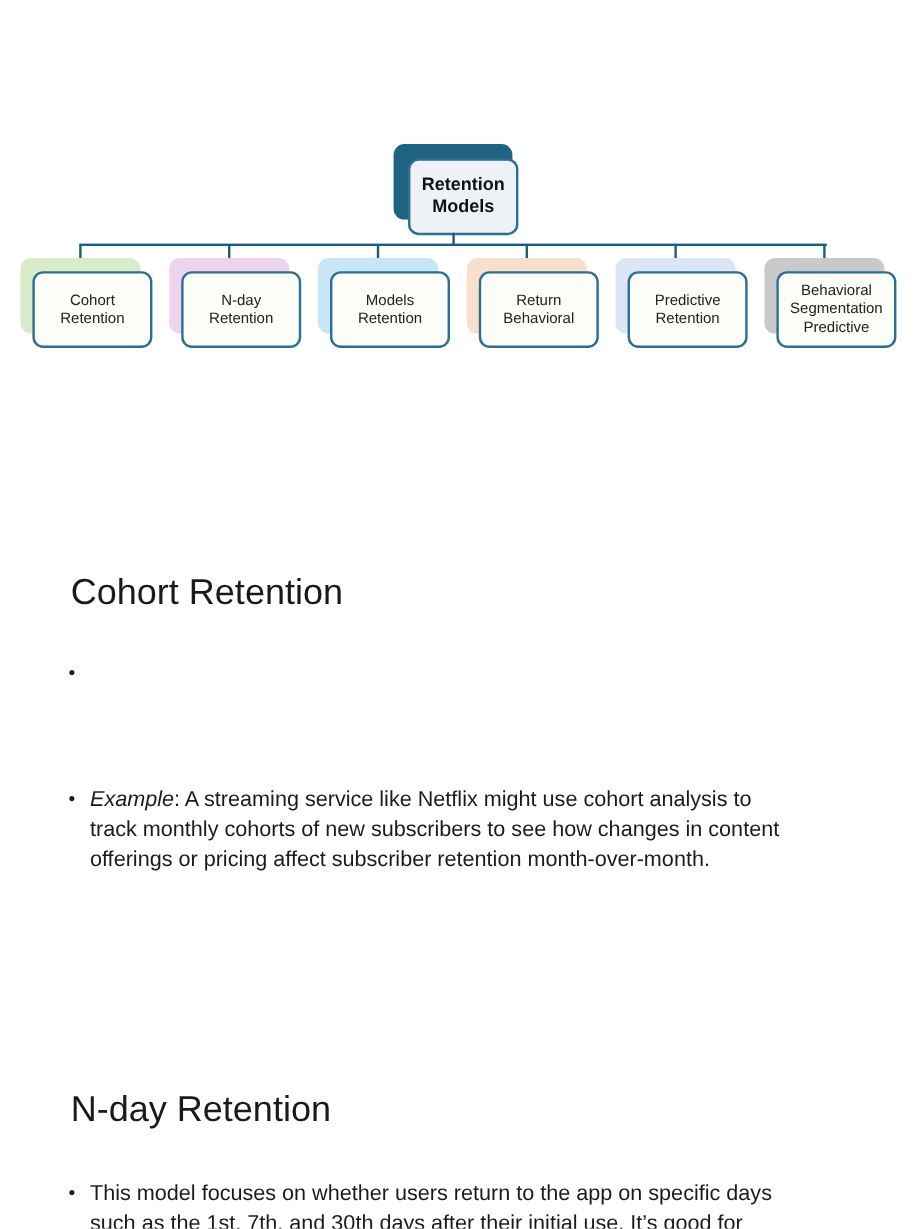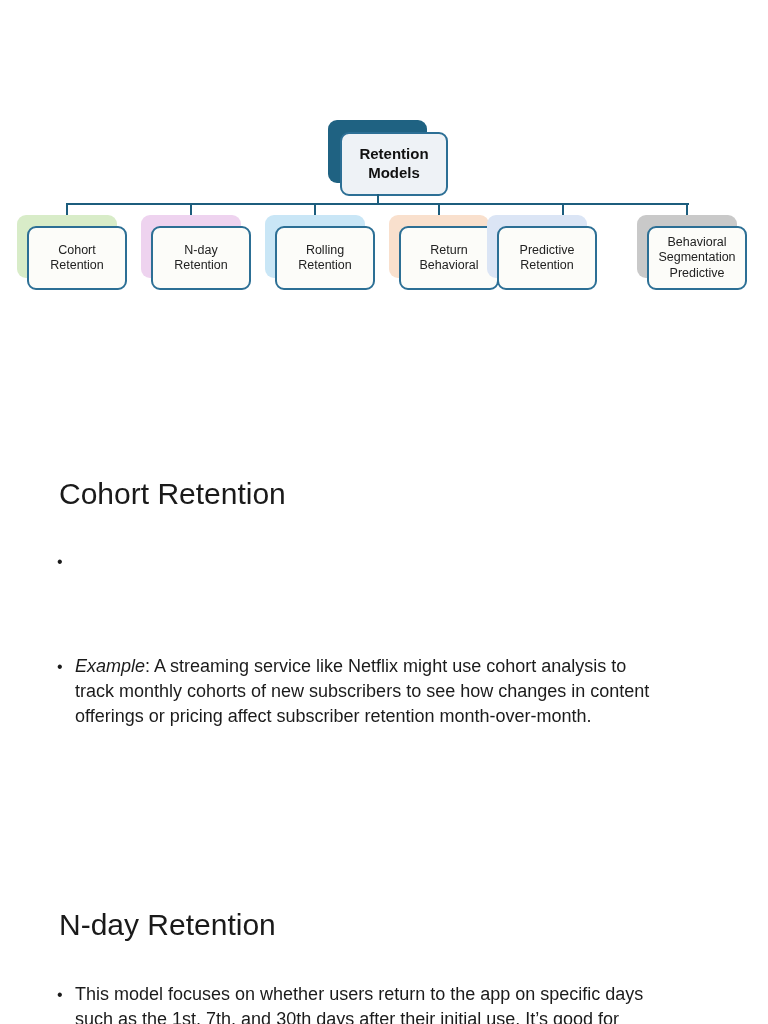--- a/index.html
+++ b/index.html
@@ -12,21 +12,21 @@
   }
 
   
   .diagram { position: absolute; left: 0; top: 0; width: 768px; height: 320px; }
 
   .root-shadow {
     position: absolute; left: 328px; top: 120px; width: 99px; height: 63px;
     border-radius: 9px;
   }
   .root-box {
-    position: absolute; left: 340px; top: 132px; width: 108px; height: 64px;
+    position: absolute; left: 340px; top: 132px; width: 92px; height: 64px;
     background: #eef2f6; border: 2px solid #2c6f95; border-radius: 9px;
     display: flex; align-items: center; justify-content: center; text-align: center;
     font-size: 15px; font-weight: bold; line-height: 1.25; color: #111;
   }
 
   .line { position: absolute; background: #1c5d7d; }
   .line-root-v { left: 377px; top: 194px; width: 2px; height: 10px; }
   .line-h     { left: 66px;  top: 203px; width: 623px; height: 2px; }
   .stub { top: 205px; width: 2px; height: 11px; }
 
@@ -91,32 +91,32 @@
   <div class="node-group" style="left:141px">
     <div class="node-shadow" style="background-color: rgb(238, 211, 239);"></div>
     <div class="node-box">
       <span>N-day Retention</span>
     </div>
   </div>
 
   <div class="node-group" style="left:265px">
     <div class="node-shadow" style="background-color: rgb(201, 230, 246);"></div>
     <div class="node-box">
-      <span>Rolling Retention</span>
+      <span>Models Retention</span>
     </div>
   </div>
 
   <div class="node-group" style="left:389px">
     <div class="node-shadow" style="background-color: rgb(249, 224, 205);"></div>
     <div class="node-box">
       <span>Return Behavioral</span>
     </div>
   </div>
 
-  <div class="node-group" style="left:487px">
+  <div class="node-group" style="left:513px">
     <div class="node-shadow" style="background-color: rgb(219, 229, 245);"></div>
     <div class="node-box">
       <span>Predictive Retention</span>
     </div>
   </div>
 
   <div class="node-group" style="left:637px">
     <div class="node-shadow" style="background-color: rgb(201, 201, 201);"></div>
     <div class="node-box">
       <span>Behavioral Segmentation Predictive</span>

